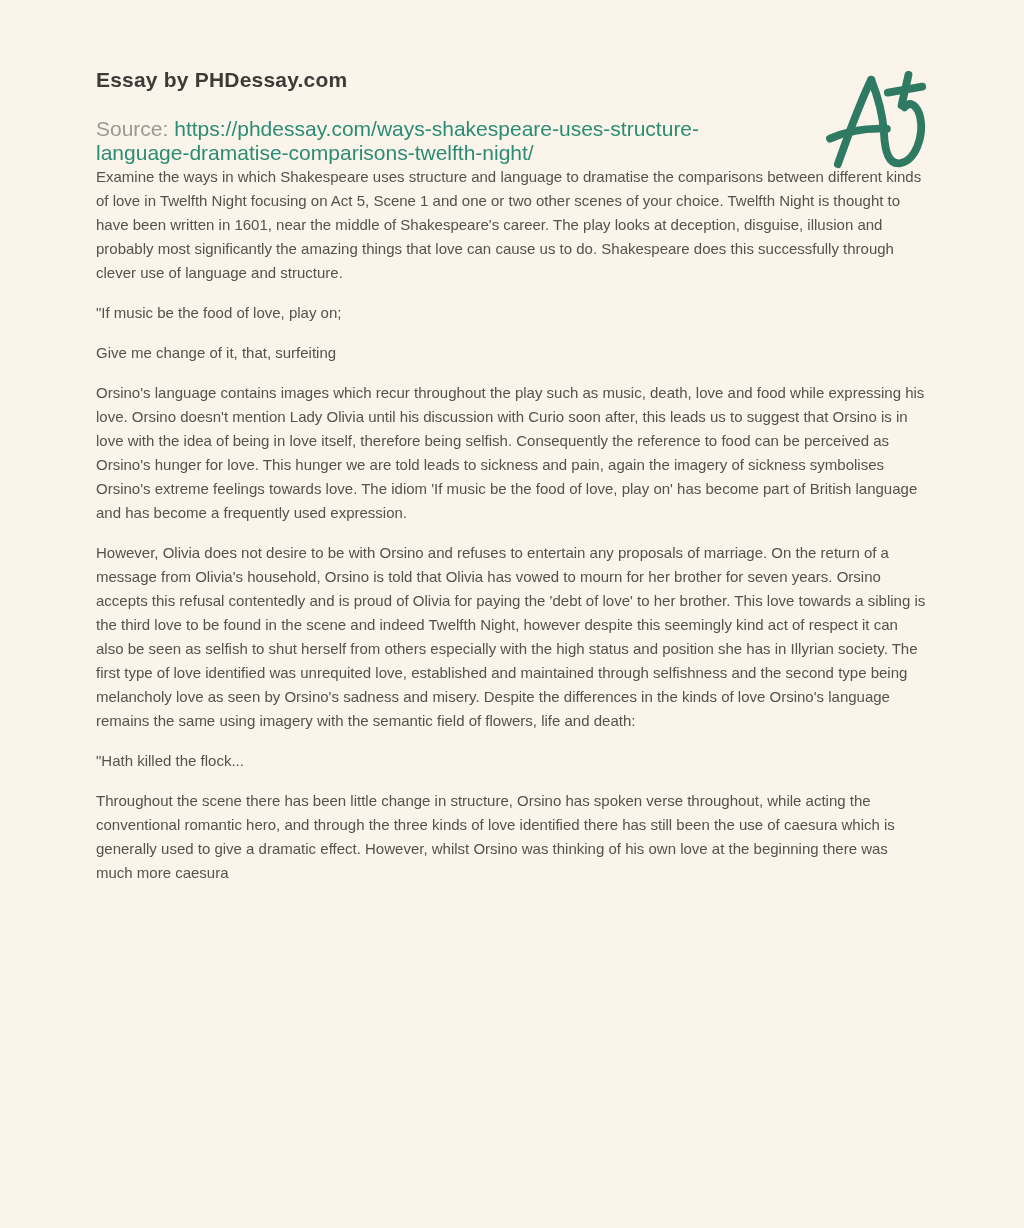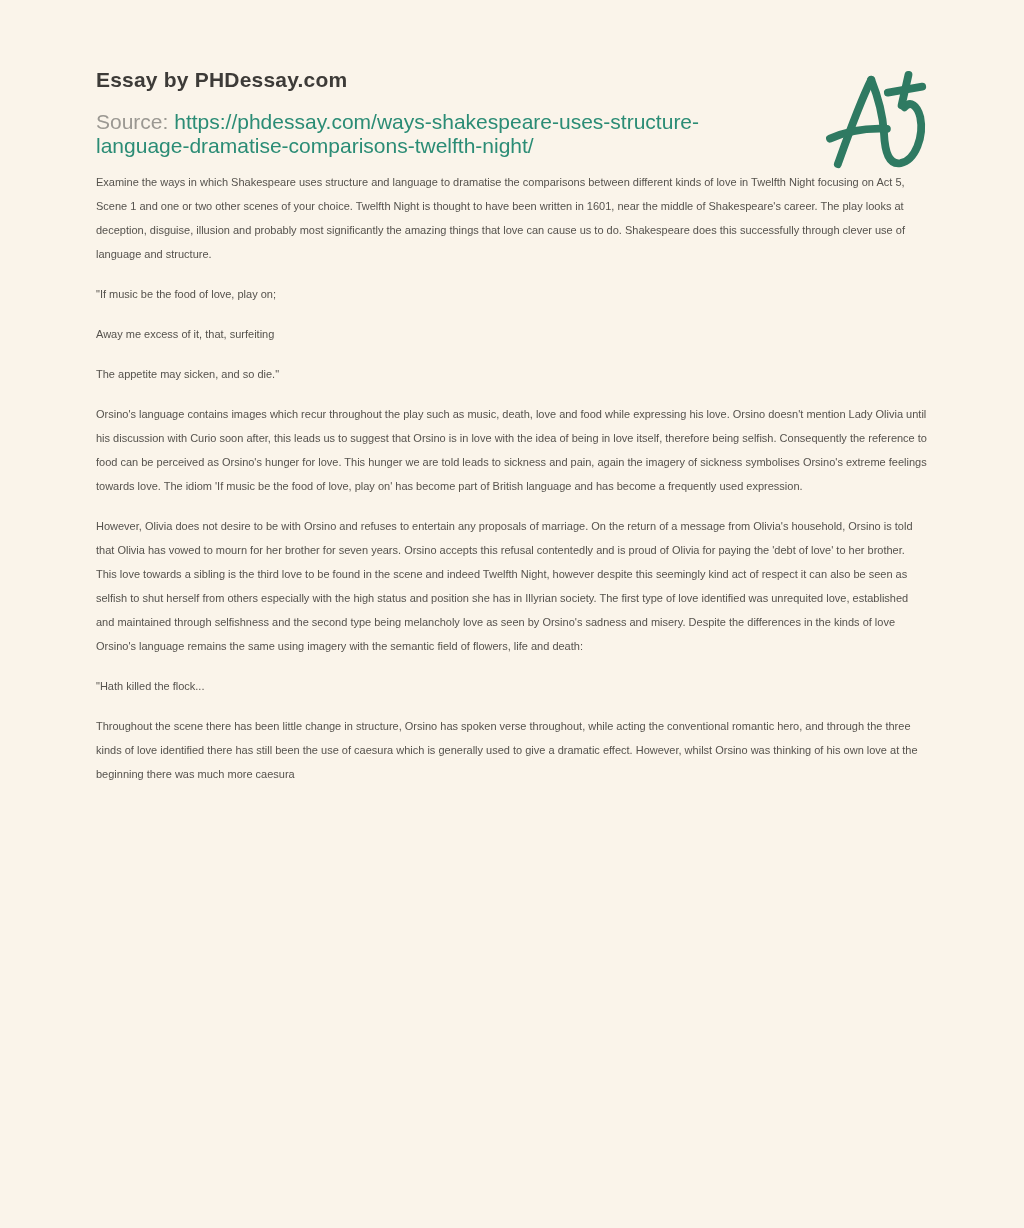--- a/index.html
+++ b/index.html
@@ -13,21 +13,21 @@
     width: 1024px;
     min-height: 1228px;
     background: #faf4ea;
     box-sizing: border-box;
     padding: 68px 96px 40px 96px;
   }
   .byline {
     font-size: 21px;
     font-weight: 700;
     color: #3d3b38;
-    margin: 0 0 18px 0;
+    margin: 0 0 25px 0;
     letter-spacing: 0.2px;
   }
   .source {
     font-size: 21px;
     line-height: 24px;
     color: #9b9892;
     max-width: 655px;
     margin: 0;
     overflow-wrap: anywhere;
   }
@@ -43,24 +43,24 @@
     height: 102px;
   }
   .title {
     font-size: 29px;
     font-weight: 700;
     color: #1b1a18;
     margin: 57px 0 27px 0;
     letter-spacing: 0.2px;
   }
   .body-text p {
-    font-size: 11px;
+    font-size: 15px;
     line-height: 24px;
     color: #55524d;
-    margin: 12px 0 16px 0;
+    margin: 0 0 16px 0;
     max-width: 832px;
   }
 </style>
 </head>
 <body>
 
 <div class="page">
 
   <h2 class="byline">Essay by PHDessay.com</h2>
 
@@ -82,21 +82,20 @@
 
         <path d="M67 23 L102 17"></path>
       </g>
     </svg>
   </div>
 
 
   <div class="body-text">
     <p>Examine the ways in which Shakespeare uses structure and language to dramatise the comparisons between different kinds of love in Twelfth Night focusing on Act 5, Scene 1 and one or two other scenes of your choice.  Twelfth Night is thought to have been written in 1601, near the middle of Shakespeare's career. The play looks at deception, disguise, illusion and probably most significantly the amazing things that love can cause us to do. Shakespeare does this successfully through clever use of language and structure.</p>
     <p>"If music be the food of love, play on;</p>
-    <p>Away me excess of it, that, surfeiting</p>
-    <p>The appetite may sicken, and so die."</p>
+    <p>Give me change of it, that, surfeiting</p>
     <p>Orsino's language contains images which recur throughout the play such as music, death, love and food while expressing his love. Orsino doesn't mention Lady Olivia until his discussion with Curio soon after, this leads us to suggest that Orsino is in love with the idea of being in love itself, therefore being selfish. Consequently the reference to food can be perceived as Orsino's hunger for love. This hunger we are told leads to sickness and pain, again the imagery of sickness symbolises Orsino's extreme feelings towards love. The idiom 'If music be the food of love, play on' has become part of British language and has become a frequently used expression.</p>
     <p>However, Olivia does not desire to be with Orsino and refuses to entertain any proposals of marriage. On the return of a message from Olivia's household, Orsino is told that Olivia has vowed to mourn for her brother for seven years. Orsino accepts this refusal contentedly and is proud of Olivia for paying the 'debt of love' to her brother. This love towards a sibling is the third love to be found in the scene and indeed Twelfth Night, however despite this seemingly kind act of respect it can also be seen as selfish to shut herself from others especially with the high status and position she has in Illyrian society. The first type of love identified was unrequited love, established and maintained through selfishness and the second type being melancholy love as seen by Orsino's sadness and misery. Despite the differences in the kinds of love Orsino's language remains the same using imagery with the semantic field of flowers, life and death:</p>
     <p>"Hath killed the flock...</p>
     <p>Throughout the scene there has been little change in structure, Orsino has spoken verse throughout, while acting the conventional romantic hero, and through the three kinds of love identified there has still been the use of caesura which is generally used to give a dramatic effect. However, whilst Orsino was thinking of his own love at the beginning there was much more caesura</p>
   </div>
 
 </div>
 
 </body></html>

